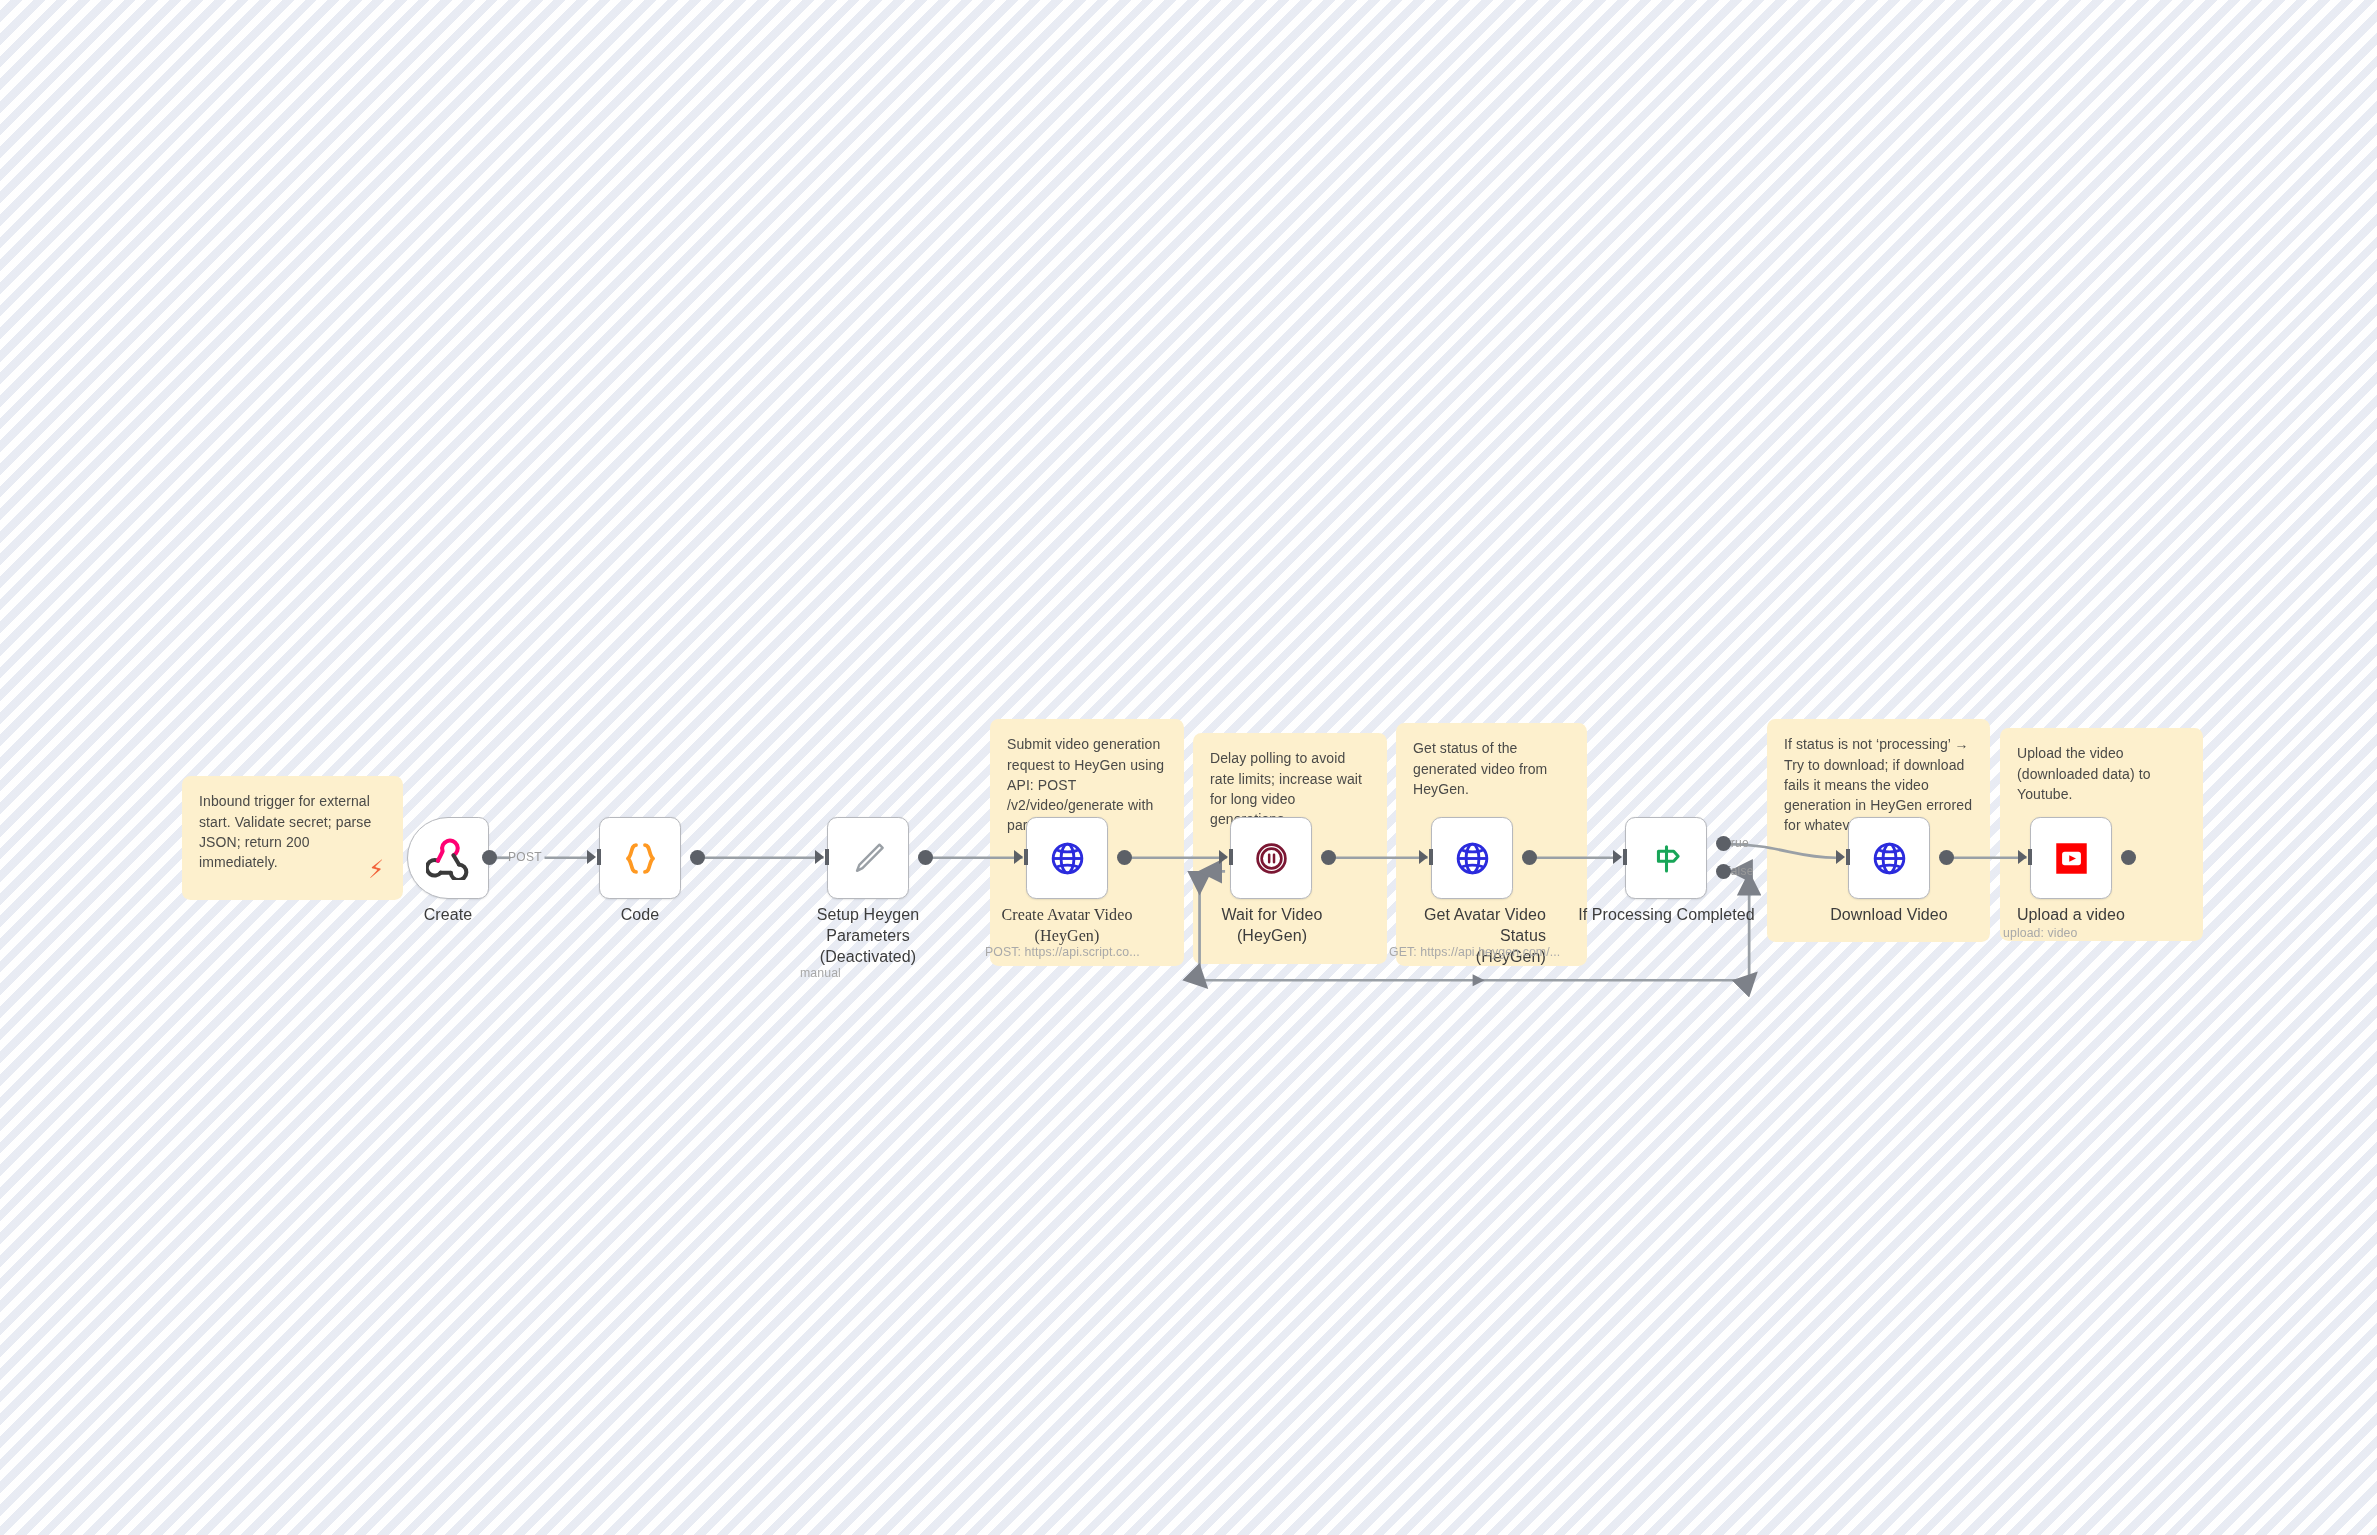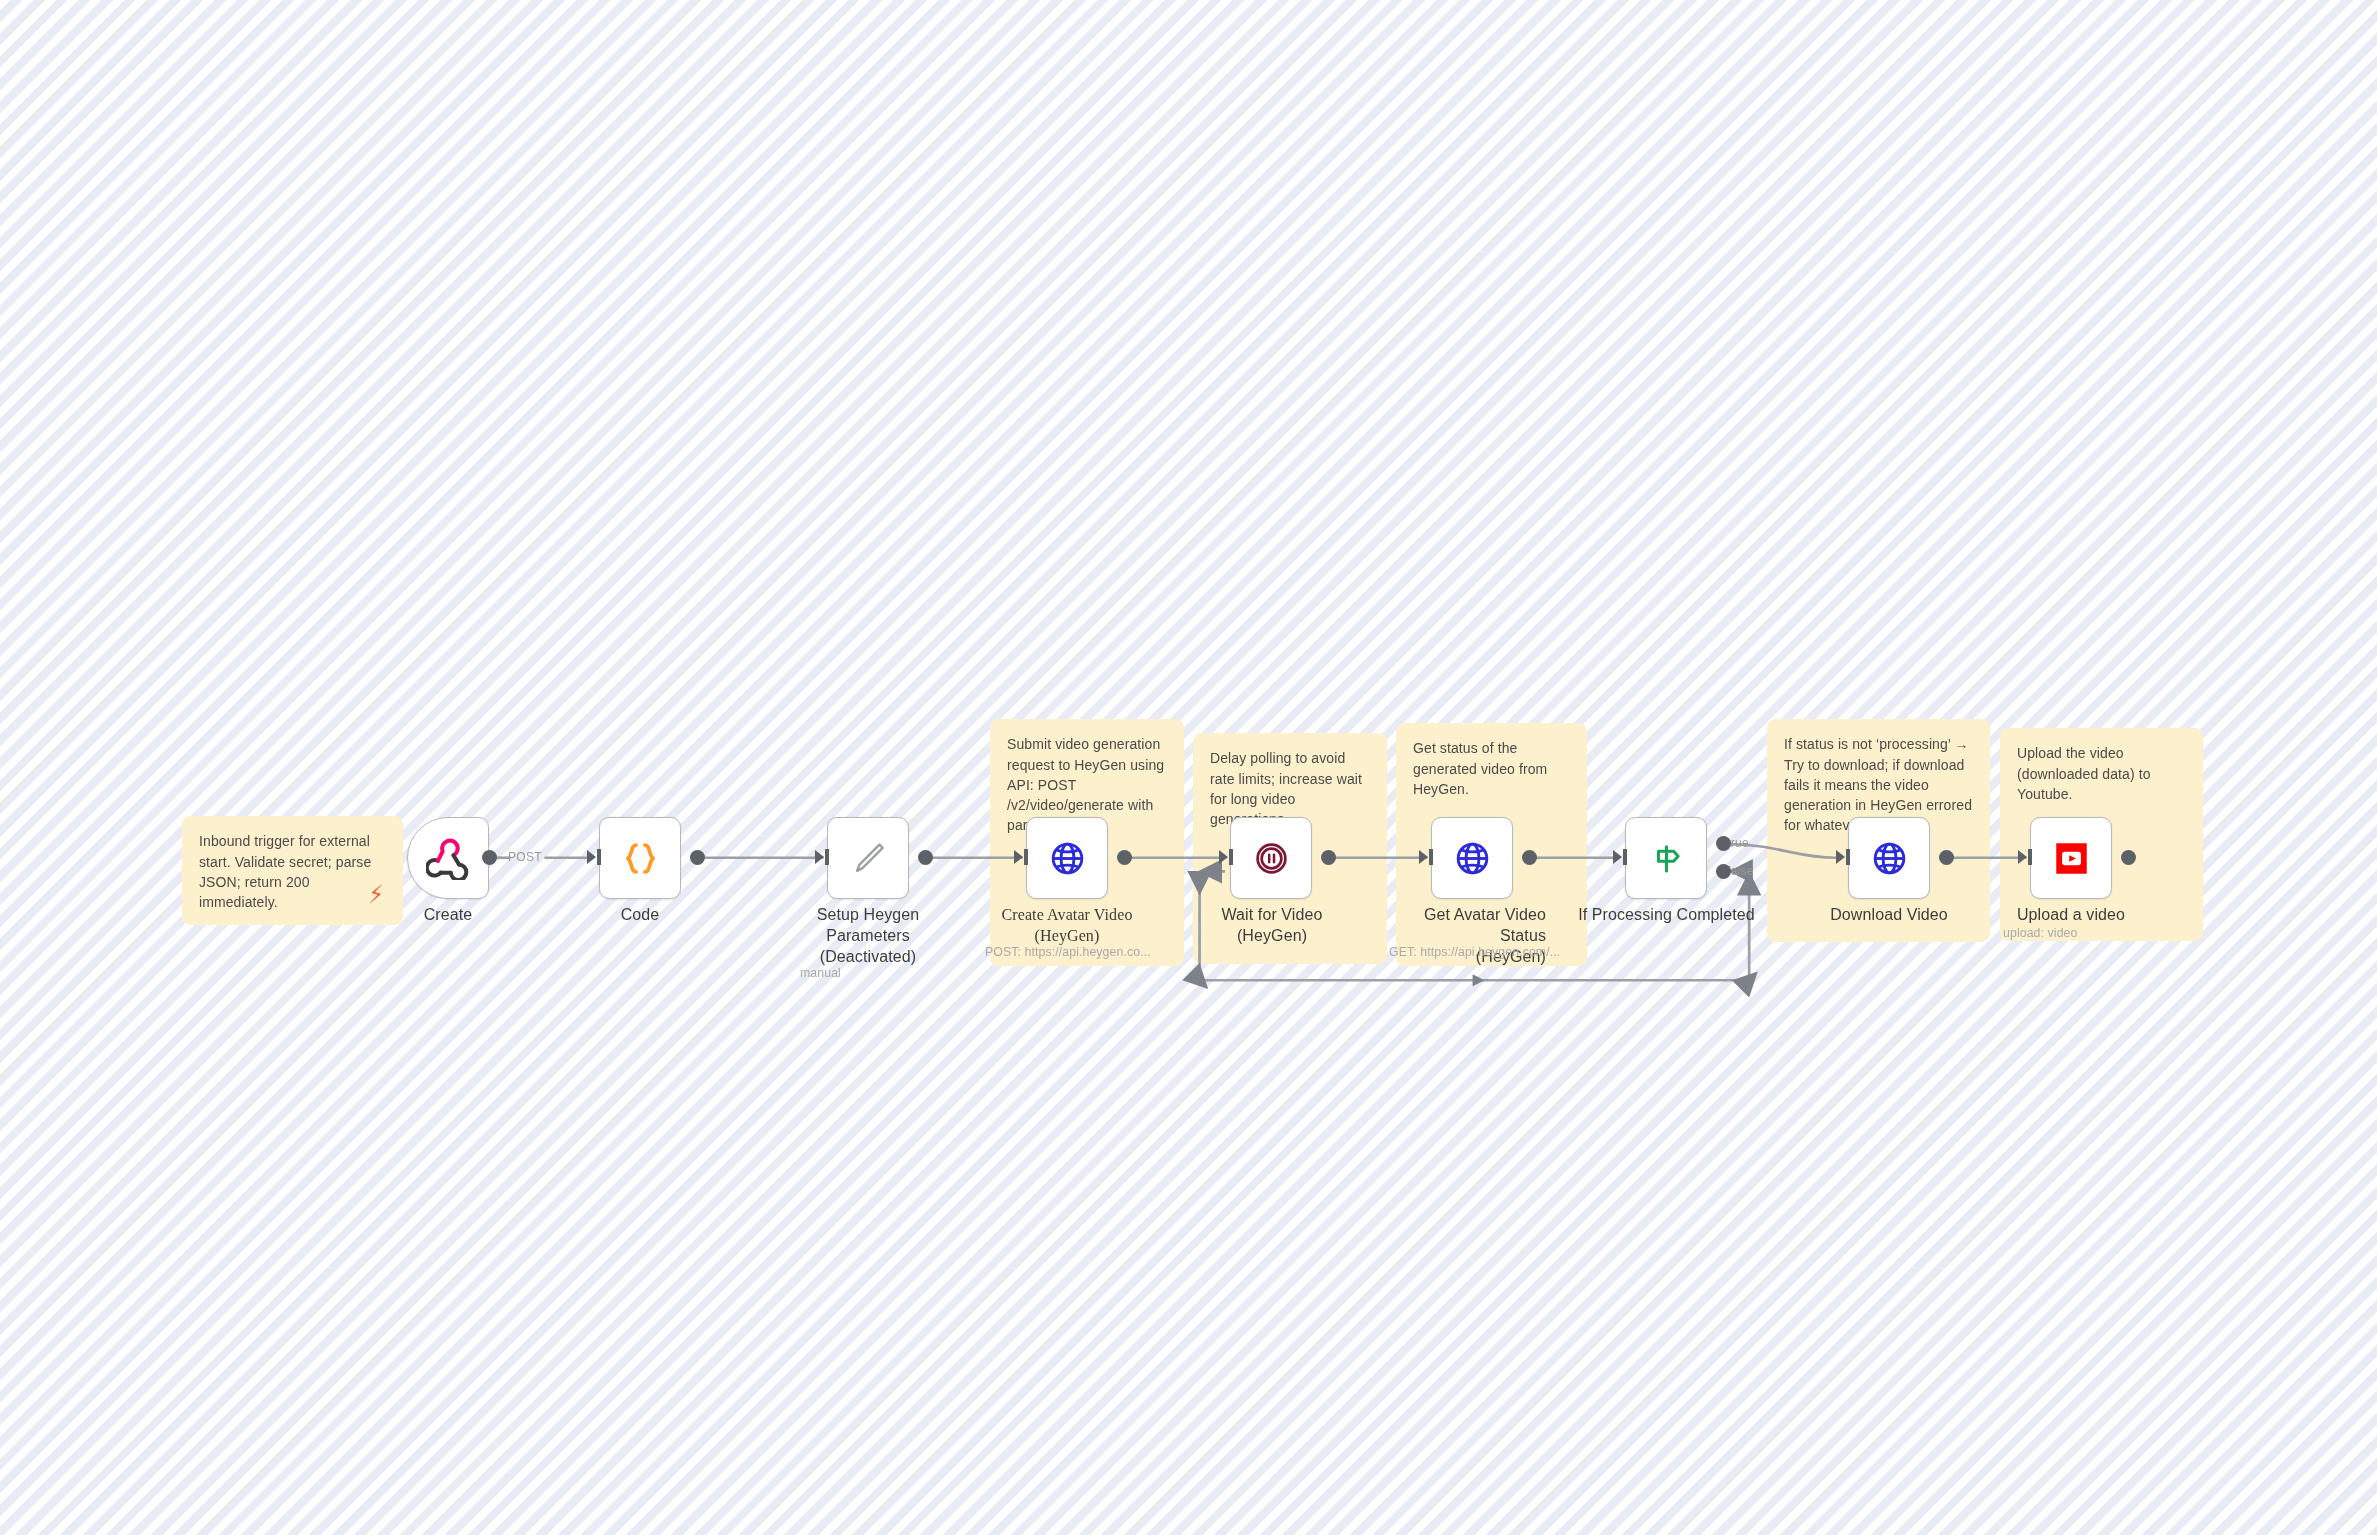--- a/index.html
+++ b/index.html
@@ -92,21 +92,21 @@
     width:4.3px;height:15.3px;background:#5c6067;
   }
   
   .glyph{display:block;}
 </style>
 </head>
 <body>
 
 <div id="canvas">
 
-  <div class="sticky" style="left:182px;top:816px;width:221px;height:109px;">
+  <div class="sticky" style="left:182px;top:776px;width:221px;height:124px;">
     <p>Inbound trigger for external start. Validate secret; parse JSON; return 200 immediately.</p>
     <span class="bolt" style="right:19px;bottom:19px;">⚡</span>
   </div>
 
 
 
   <div class="sticky" style="left:990px;top:719px;width:194px;height:247px;">
     <p>Submit video generation request to HeyGen using API: POST /v2/video/generate with params.</p>
   </div>
 
@@ -212,21 +212,21 @@
         <path d="M8 24 L40 24"></path>
         <path d="M11 14 C17 17.5, 31 17.5, 37 14"></path>
         <path d="M11 34 C17 30.5, 31 30.5, 37 34"></path>
       </g>
     </svg>
   </div>
   <div class="port-in" style="left:1014px;top:850px;"></div>
   <div class="port-out" style="left:1117px;top:850px;"></div>
   <div class="node-caption" style="left:994px;top:904px;width:146px;font-family:Liberation Serif, serif;">Create Avatar Video
 (HeyGen)</div>
-  <div class="node-sub" style="left:985px;top:945px;width:187px;">POST: https://api.heygen.co...</div>
+  <div class="node-sub" style="left:985px;top:945px;width:187px;">POST: https://api.script.co...</div>
 
   <div class="node" style="left:1230px;top:817px;">
     <svg class="glyph" width="43" height="43" viewBox="0 0 48 48">
       <g fill="none" stroke="#7b1733" stroke-width="3">
         <circle cx="24" cy="24" r="15.5"></circle>
         <circle cx="24" cy="24" r="11"></circle>
       </g>
       <g fill="#7b1733">
         <rect x="20" y="18.5" width="2.8" height="11" rx="1.2"></rect>
         <rect x="25.4" y="18.5" width="2.8" height="11" rx="1.2"></rect>

